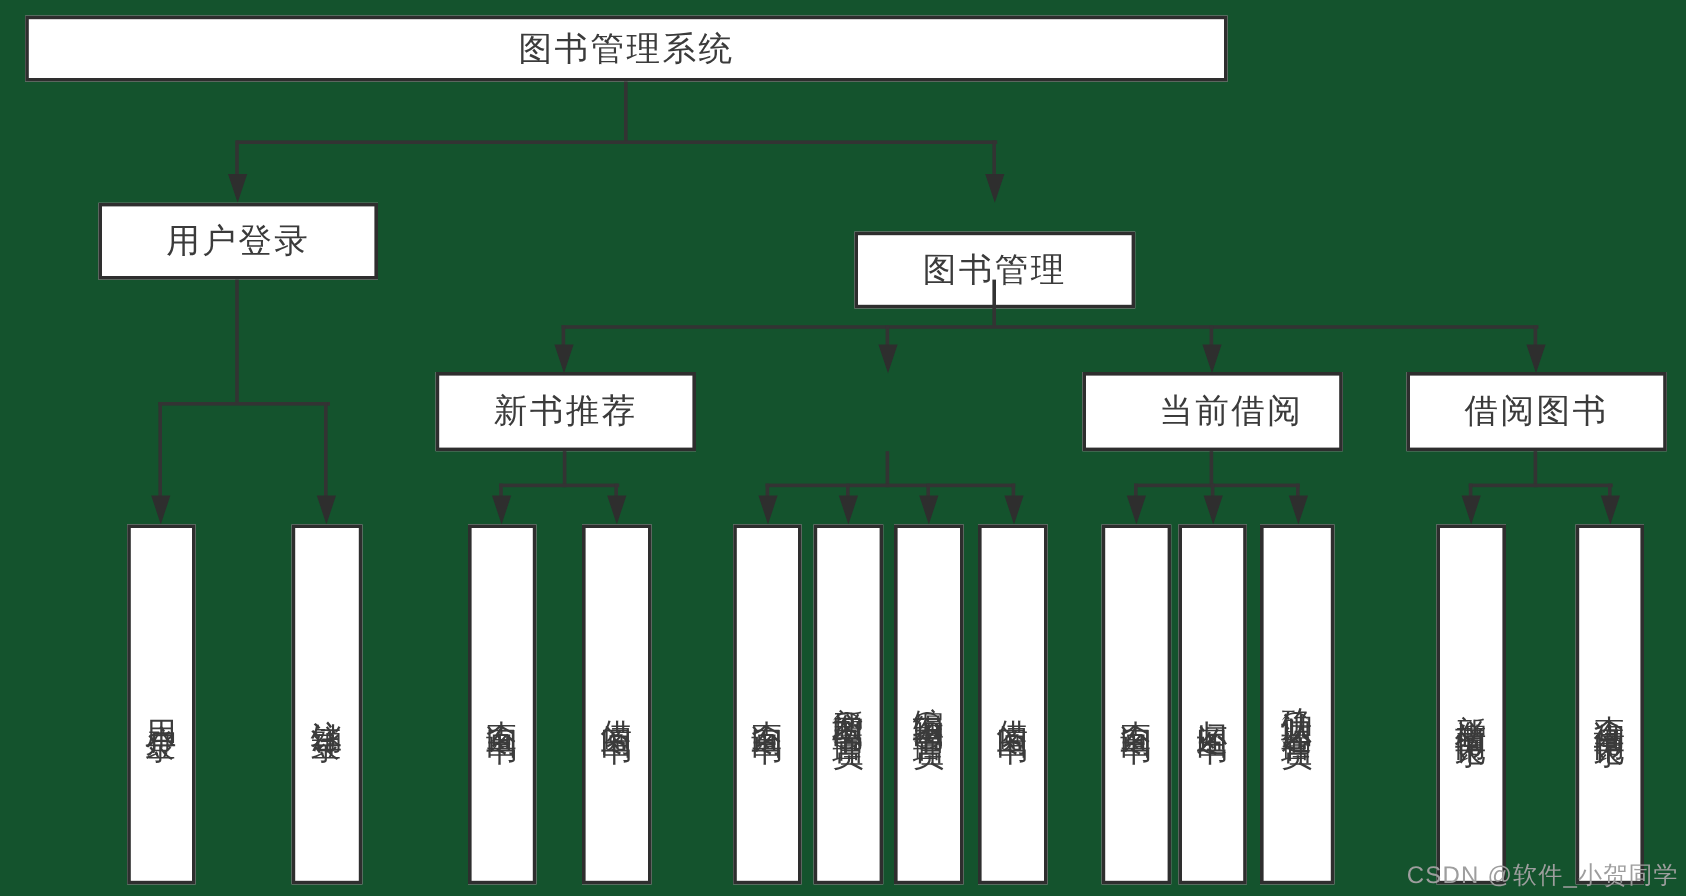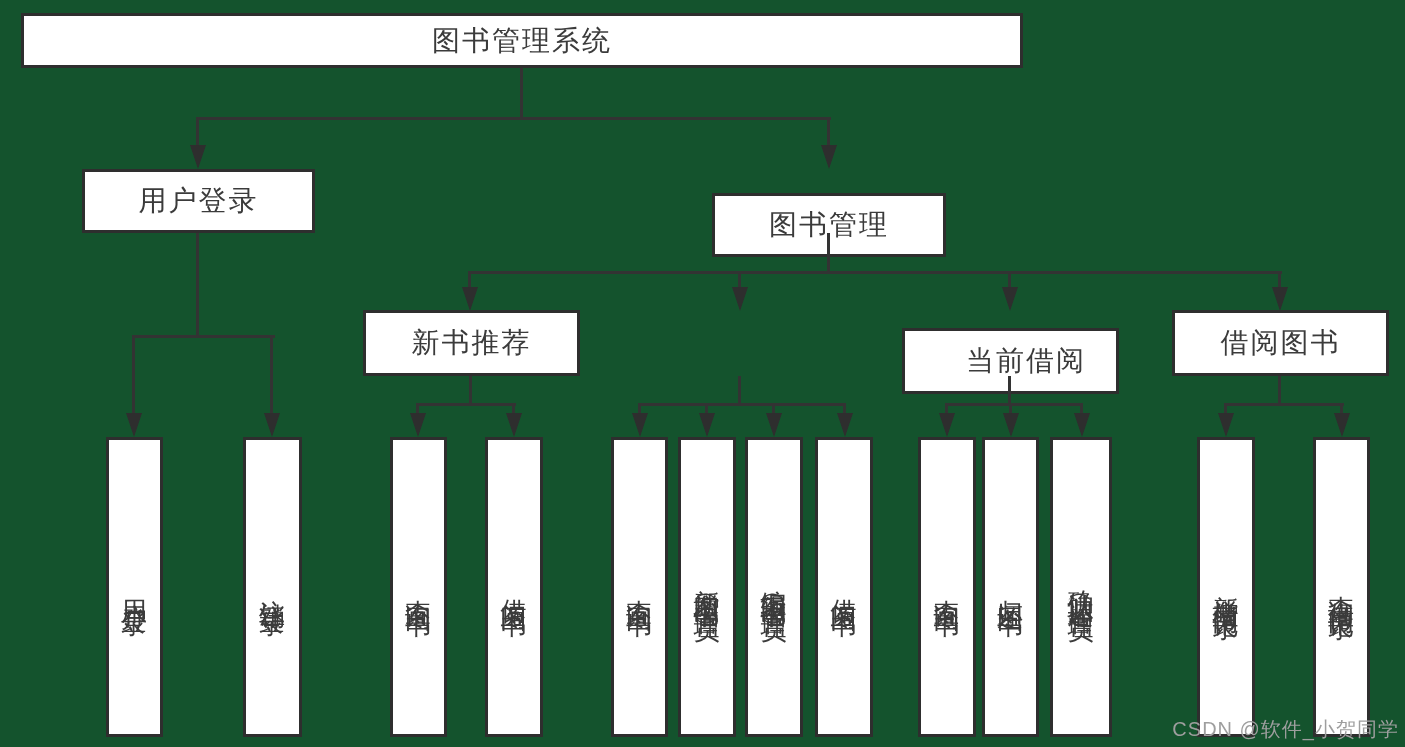--- a/index.html
+++ b/index.html
@@ -61,21 +61,21 @@
   <div class="line" style="left:468px; top:271px; width:3px; height:18px;"></div>
   <div class="line" style="left:738px; top:271px; width:3px; height:18px;"></div>
   <div class="line" style="left:1008px; top:271px; width:3px; height:18px;"></div>
   <div class="line" style="left:1278px; top:271px; width:3px; height:18px;"></div>
   <div class="arrow" style="left:462px; top:287px;"></div>
   <div class="arrow" style="left:732px; top:287px;"></div>
   <div class="arrow" style="left:1002px; top:287px;"></div>
   <div class="arrow" style="left:1272px; top:287px;"></div>
 
   <div class="box" style="left:363px; top:310px; width:217px; height:66px;">新书推荐</div>
-  <div class="box" style="left:902px; top:328px; width:217px; height:66px;padding-left:31px;">当前借阅</div>
+  <div class="box" style="left:902px; top:310px; width:217px; height:66px;padding-left:31px;">当前借阅</div>
   <div class="box" style="left:1172px; top:310px; width:217px; height:66px;">借阅图书</div>
 
   <div class="line" style="left:469px; top:376px; width:3px; height:30px;"></div>
   <div class="line" style="left:416px; top:403px; width:100px; height:3px;"></div>
   <div class="line" style="left:416px; top:403px; width:3px; height:11px;"></div>
   <div class="line" style="left:512px; top:403px; width:3px; height:11px;"></div>
   <div class="arrow" style="left:410px; top:413px;"></div>
   <div class="arrow" style="left:506px; top:413px;"></div>
 
   <div class="line" style="left:738px; top:376px; width:3px; height:30px;"></div>

